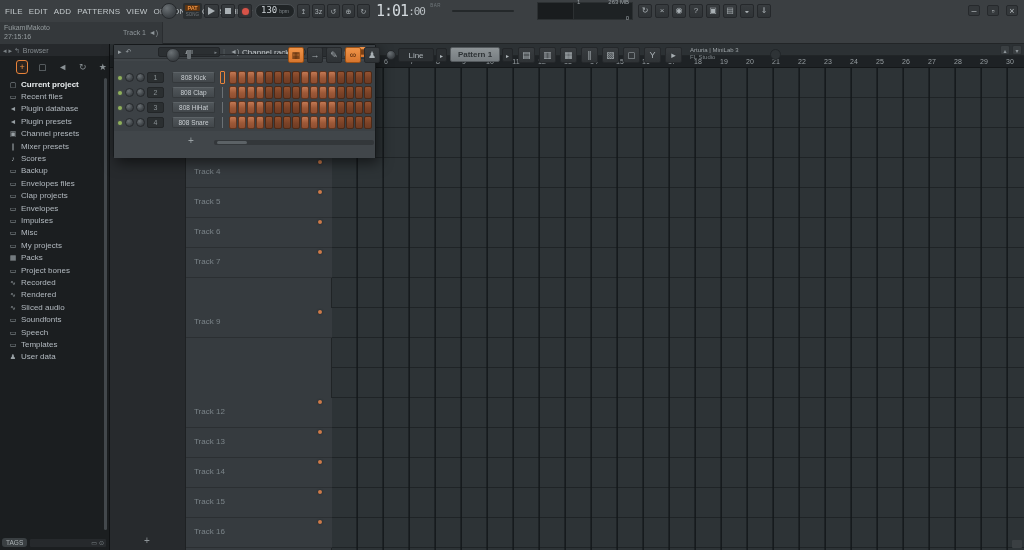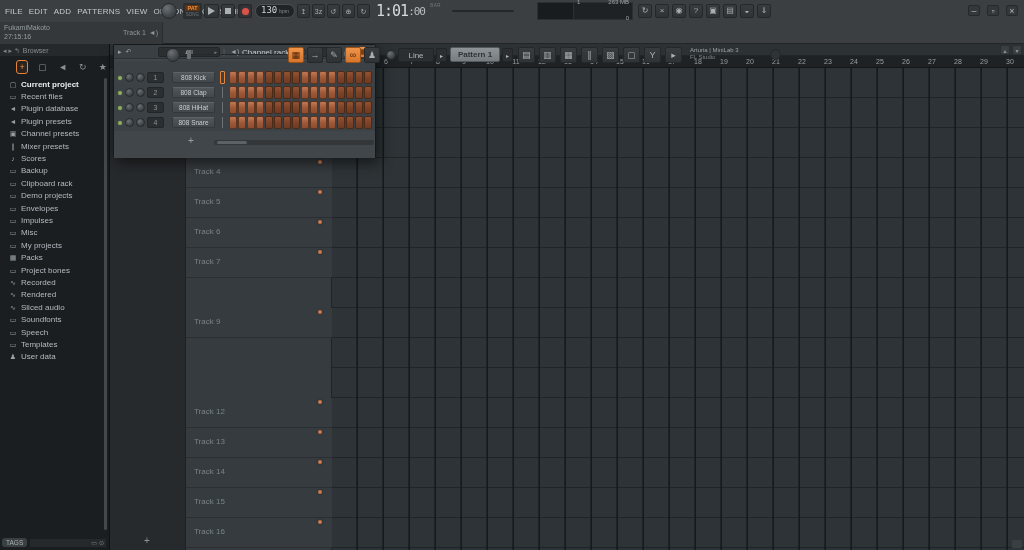--- a/index.html
+++ b/index.html
@@ -284,25 +284,25 @@
         <div class="bitem">
           <span class="bi">♪</span>
           <span class="blab">Scores</span>
         </div>
         <div class="bitem">
           <span class="bi">▭</span>
           <span class="blab">Backup</span>
         </div>
         <div class="bitem">
           <span class="bi">▭</span>
-          <span class="blab">Clipboard rack</span>
-        </div>
-        <div class="bitem">
-          <span class="bi">▭</span>
-          <span class="blab">Demo projects</span>
+          <span class="blab">Envelopes files</span>
+        </div>
+        <div class="bitem">
+          <span class="bi">▭</span>
+          <span class="blab">Clap projects</span>
         </div>
         <div class="bitem">
           <span class="bi">▭</span>
           <span class="blab">Envelopes</span>
         </div>
         <div class="bitem">
           <span class="bi">▭</span>
           <span class="blab">Impulses</span>
         </div>
         <div class="bitem">

